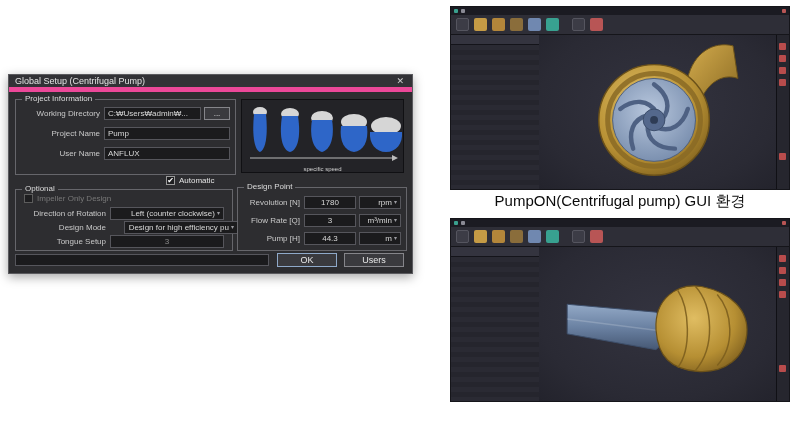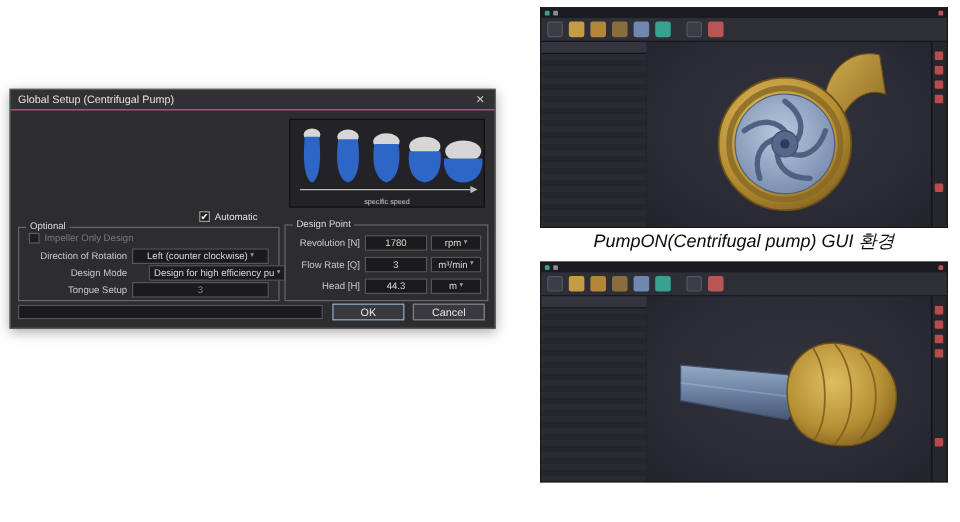--- a/index.html
+++ b/index.html
@@ -3,33 +3,33 @@
 <meta charset="utf-8">
 <style>
   html,body{margin:0;padding:0;background:#fff;}
   .stage{position:relative;width:800px;height:435px;background:#ffffff;overflow:hidden;
          font-family:"Liberation Sans",sans-serif;-webkit-font-smoothing:antialiased;}
 
   
   .dialog{position:absolute;left:8px;top:74px;width:403px;height:198px;background:#2d2d30;
           border:1px solid #5a5a5e;box-shadow:0 3px 10px rgba(0,0,0,.35);}
   .dlg-title{position:absolute;left:0;top:0;right:0;height:17px;background:#323236;
-             border-bottom:1px solid #ec4899;display:flex;align-items:center;padding:0 6px;box-sizing:border-box;}
+             border-bottom:5px solid #ec4899;display:flex;align-items:center;padding:0 6px;box-sizing:border-box;}
   .dlg-title-text{font-size:9px;color:#e4e4e4;}
   .dlg-close{margin-left:auto;font-size:9px;color:#cfcfcf;cursor:pointer;padding:0 2px;}
   .dlg-body{position:absolute;left:0;top:17px;right:0;bottom:0;}
 
   .group{position:absolute;border:1px solid #66666b;}
   .legend{position:absolute;top:-6px;left:6px;background:#2d2d30;padding:0 3px;font-size:8px;color:#dcdcdc;white-space:nowrap;}
   .lbl{position:absolute;font-size:8px;color:#c9c9c9;text-align:right;line-height:13px;white-space:nowrap;overflow:hidden;}
   .tbox{position:absolute;height:13px;box-sizing:border-box;background:#1b1b1d;border:1px solid #56565c;
         color:#d8d8d8;font-size:8px;line-height:11px;padding:0 3px;white-space:nowrap;overflow:hidden;}
   .tbox.center{text-align:center;}
   .tbox.dim{color:#8a8a8a;}
-  .dd{display:flex;align-items:center;justify-content:center;}
+  .dd{display:flex;align-items:center;justify-content:flex-end;}
   .dd .arrow{color:#9a9aa0;font-size:6px;margin-left:2px;}
   .btn{position:absolute;height:14px;box-sizing:border-box;background:#3a3a3e;border:1px solid #85858a;
        color:#e8e8e8;font-size:9px;display:flex;align-items:center;justify-content:center;cursor:pointer;}
   .btn.ok{border-color:#8fa9c9;}
   .browse{height:13px;font-size:8px;}
   .cbrow{position:absolute;display:flex;align-items:center;gap:4px;}
   .cb{width:9px;height:9px;box-sizing:border-box;border:1px solid #9a9a9a;background:#1e1e20;color:#fff;
       font-size:8px;line-height:8px;text-align:center;}
   .cb.off{border-color:#5c5c5c;color:transparent;}
   .cbl{font-size:8px;color:#e2e2e2;white-space:nowrap;}
@@ -72,20 +72,30 @@
 <div class="stage">
 
   <section class="dialog">
     <header class="dlg-title">
       <span class="dlg-title-text">Global Setup (Centrifugal Pump)</span>
       <span class="dlg-close">✕</span>
     </header>
 
     <div class="dlg-body">
 
+      <div class="group" style="left:6px;top:7px;width:219px;height:74px;">
+        <span class="legend">Project Information</span>
+        <span class="lbl" style="left:2px;top:7px;width:82px;">Working Directory</span>
+        <span class="tbox" style="left:88px;top:7px;width:97px;">C:₩Users₩admin₩...</span>
+        <span class="btn browse" style="left:188px;top:7px;width:26px;">...</span>
+        <span class="lbl" style="left:2px;top:27px;width:82px;">Project Name</span>
+        <span class="tbox" style="left:88px;top:27px;width:126px;">Pump</span>
+        <span class="lbl" style="left:2px;top:47px;width:82px;">User Name</span>
+        <span class="tbox" style="left:88px;top:47px;width:126px;">ANFLUX</span>
+      </div>
 
       <div class="pumpimg">
         <svg width="161" height="64" viewBox="0 0 161 64">
           <ellipse cx="18" cy="12" rx="7" ry="5" fill="#d6d6d6"></ellipse>
           <path d="M12 14 C10 34 12 50 18 52 C24 50 26 34 24 14 Z" fill="#2e66c8"></path>
           <ellipse cx="48" cy="14" rx="9" ry="6" fill="#d6d6d6"></ellipse>
           <path d="M40 16 C37 36 40 50 48 52 C56 50 59 36 56 16 Z" fill="#2e66c8"></path>
           <ellipse cx="80" cy="18" rx="11" ry="7" fill="#d6d6d6"></ellipse>
           <path d="M70 20 C67 38 72 50 80 52 C88 50 93 38 90 20 Z" fill="#2e66c8"></path>
           <ellipse cx="112" cy="22" rx="13" ry="8" fill="#d6d6d6"></ellipse>
@@ -133,31 +143,31 @@
           <span class="arrow">▾</span>
         </span>
 
         <span class="lbl" style="left:0px;top:26px;width:62px;">Flow Rate [Q]</span>
         <span class="tbox center" style="left:66px;top:26px;width:52px;">3</span>
         <span class="tbox dd" style="left:121px;top:26px;width:42px;">
           <span>m³/min</span>
           <span class="arrow">▾</span>
         </span>
 
-        <span class="lbl" style="left:0px;top:44px;width:62px;">Head [H]</span>
+        <span class="lbl" style="left:0px;top:44px;width:62px;">Pump [H]</span>
         <span class="tbox center" style="left:66px;top:44px;width:52px;">44.3</span>
         <span class="tbox dd" style="left:121px;top:44px;width:42px;">
           <span>m</span>
           <span class="arrow">▾</span>
         </span>
       </div>
 
       <div class="statusbox" style="left:6px;top:162px;width:254px;height:12px;"></div>
       <span class="btn ok" style="left:268px;top:161px;width:60px;">OK</span>
-      <span class="btn" style="left:335px;top:161px;width:60px;">Cancel</span>
+      <span class="btn" style="left:335px;top:161px;width:60px;">Users</span>
     </div>
   </section>
 
   <section class="appwin" style="top:6px;">
     <div class="win-titlebar">
       <span class="tdot a"></span>
       <span class="tdot b"></span>
       <span class="tdot c"></span>
     </div>
     <div class="win-toolbar">
@@ -208,21 +218,21 @@
       </div>
       <div class="rstrip">
         <span class="rsq" style="top:8px;"></span>
         <span class="rsq" style="top:20px;"></span>
         <span class="rsq" style="top:32px;"></span>
         <span class="rsq" style="top:44px;"></span>
         <span class="rsq" style="top:118px;"></span>
       </div>
     </div>
   </section>
-  <div class="caption" style="top:192px;font-style:italic;">PumpON(Centrifugal pump) GUI 환경</div>
+  <div class="caption" style="top:192px;">PumpON(Centrifugal pump) GUI 환경</div>
 
   <section class="appwin" style="top:218px;">
     <div class="win-titlebar">
       <span class="tdot a"></span>
       <span class="tdot b"></span>
       <span class="tdot c"></span>
     </div>
     <div class="win-toolbar">
       <span class="ticon"></span>
       <span class="ticon"></span>

